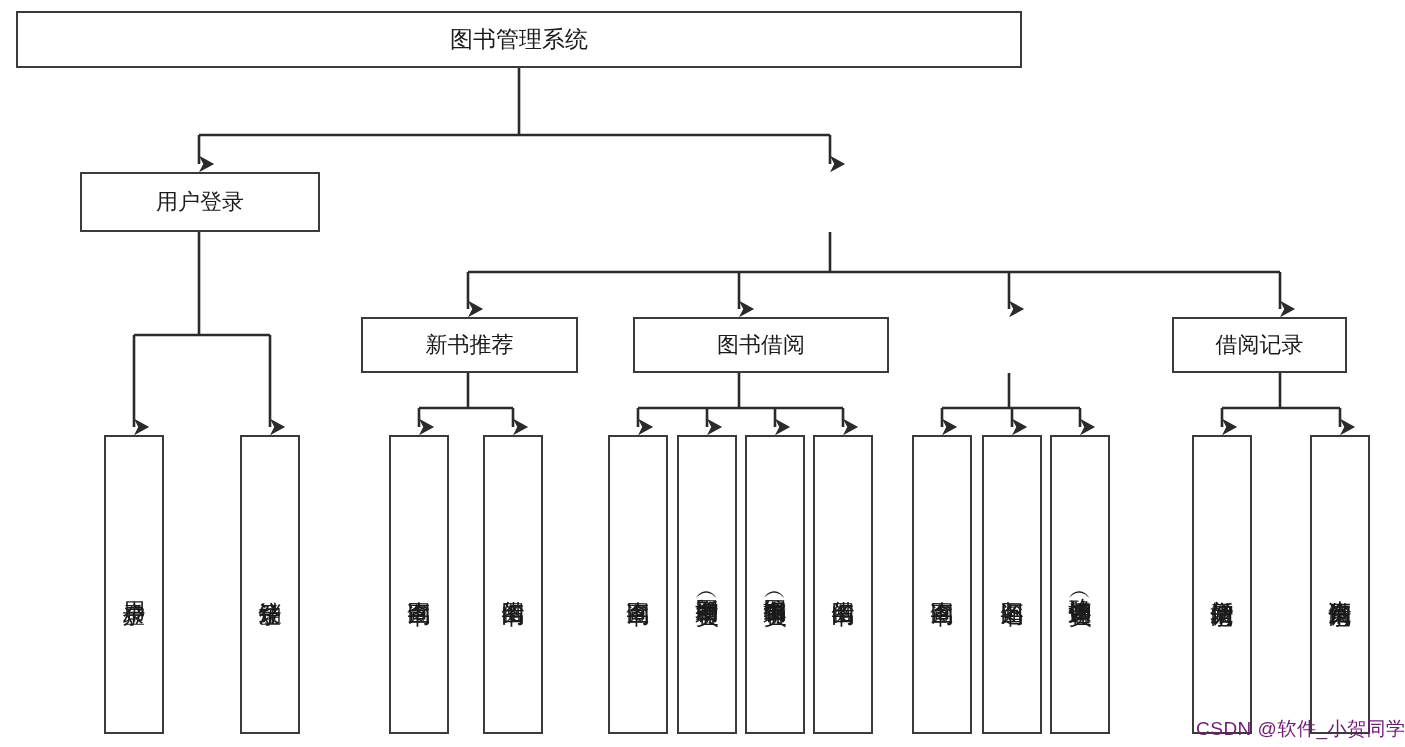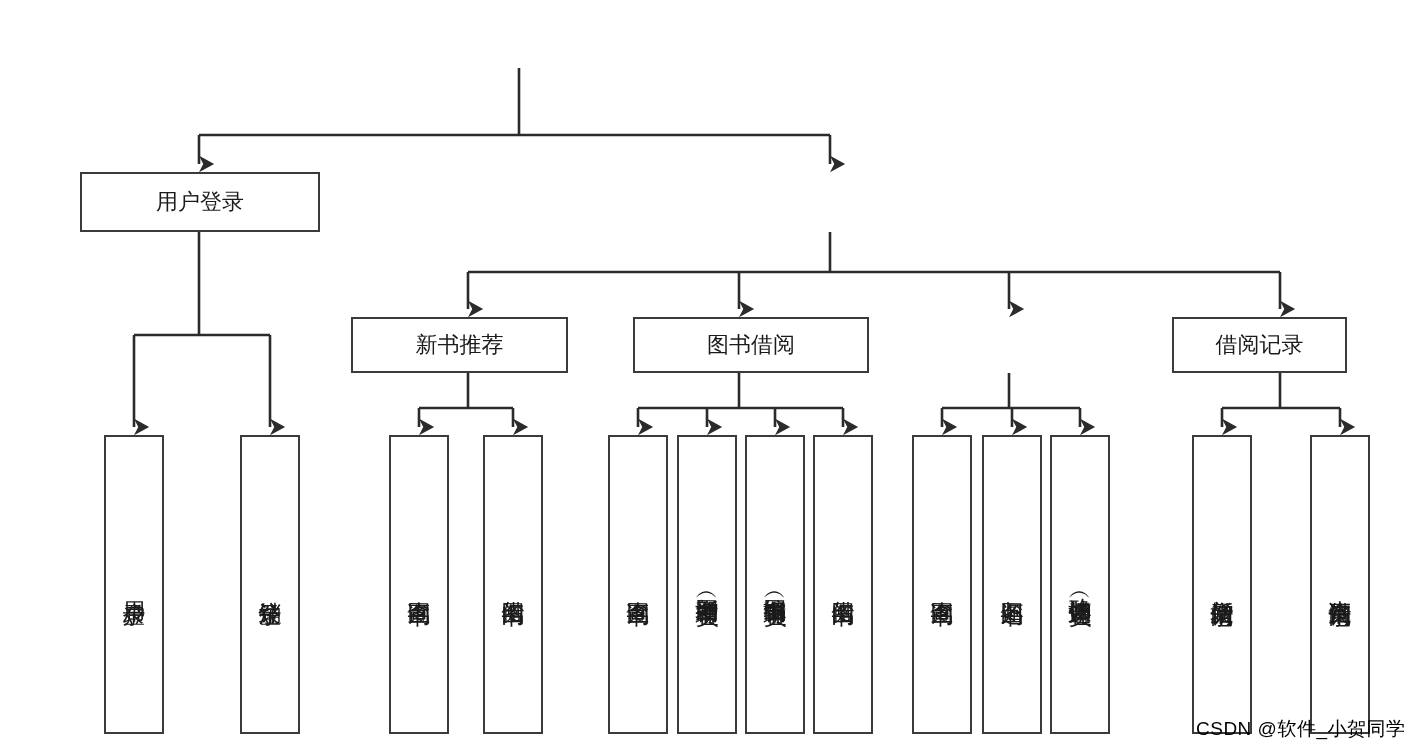--- a/index.html
+++ b/index.html
@@ -53,21 +53,21 @@
   }
   .node.leaf .vtext {
     writing-mode: vertical-rl;
     text-orientation: upright;
     display: block;
     text-align: center;
     white-space: nowrap;
   }
   .watermark {
     position: absolute;
-    color: #000000;
+    color: #701a75;
     font-size: 19px;
     white-space: nowrap;
     letter-spacing: 0.5px;
     text-align: center;
   }
 </style>
 </head>
 <body>
 
 <div id="canvas">
@@ -115,29 +115,32 @@
       <path d="M 1012 408 L 1012 427" marker-end="url(#arrow)"></path>
       <path d="M 1080 408 L 1080 427" marker-end="url(#arrow)"></path>
 
       <path d="M 1280 373 L 1280 408"></path>
       <path d="M 1222 408 L 1340 408"></path>
       <path d="M 1222 408 L 1222 427" marker-end="url(#arrow)"></path>
       <path d="M 1340 408 L 1340 427" marker-end="url(#arrow)"></path>
     </g>
   </svg>
 
+  <div class="node root" style="left:16px; top:11px; width:1006px; height:57px;">
+    <span>图书管理系统</span>
+  </div>
 
   <div class="node h" style="left:80px; top:172px; width:240px; height:60px;">
     <span>用户登录</span>
   </div>
 
-  <div class="node h" style="left:351px; top:317px; width:217px; height:56px;">
+  <div class="node h" style="left:361px; top:317px; width:217px; height:56px;">
     <span>新书推荐</span>
   </div>
-  <div class="node h" style="left:633px; top:317px; width:236px; height:56px;">
+  <div class="node h" style="left:633px; top:317px; width:256px; height:56px;">
     <span>图书借阅</span>
   </div>
   <div class="node h" style="left:1172px; top:317px; width:175px; height:56px;">
     <span>借阅记录</span>
   </div>
 
   <div class="node leaf" style="left:104px; top:435px; width:60px; height:299px;">
     <span class="vtext">用户登录</span>
   </div>
   <div class="node leaf" style="left:240px; top:435px; width:60px; height:299px;">

